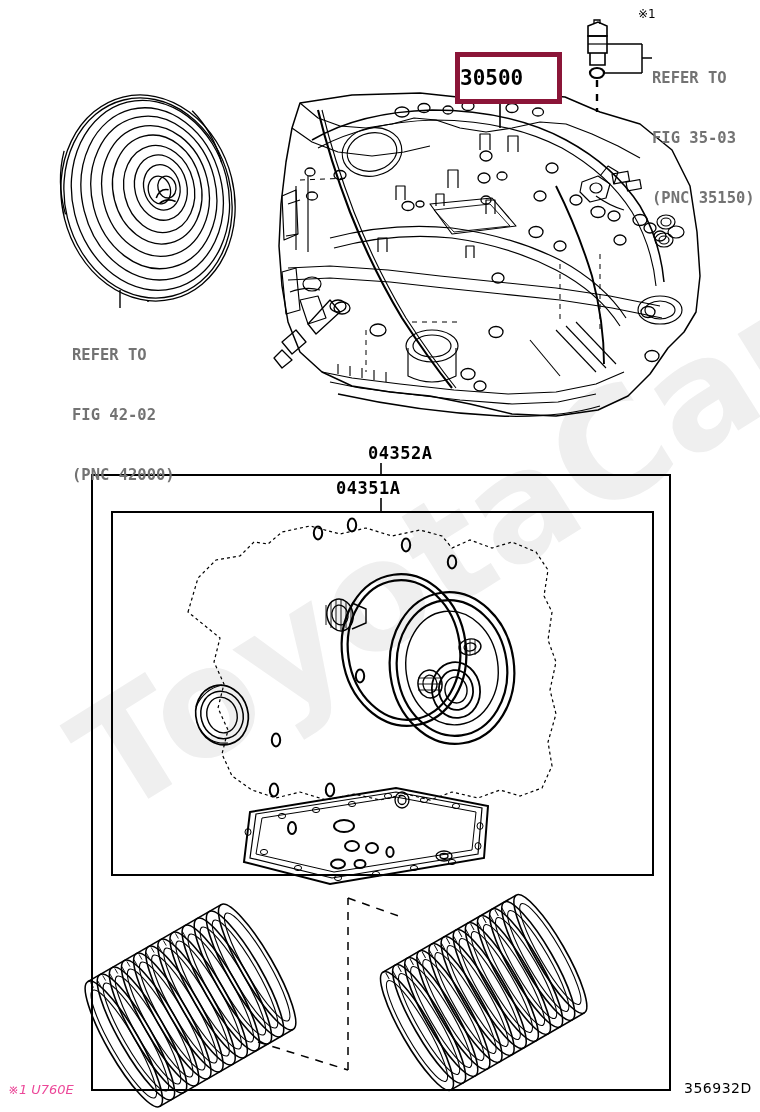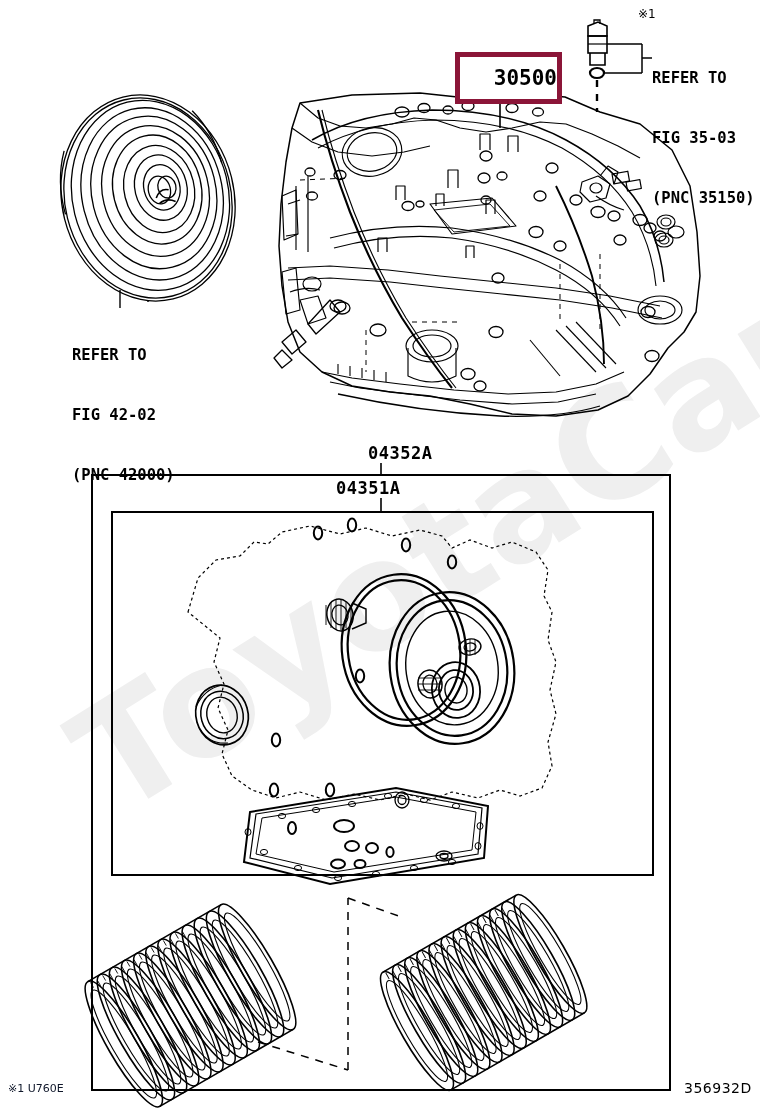--- a/index.html
+++ b/index.html
@@ -5,29 +5,29 @@
 <style>
   html,body{margin:0;padding:0;background:#fff;}
   body{width:760px;height:1112px;position:relative;overflow:hidden;
        font-family:"Liberation Serif",serif;background:#fff;}
   #stage{position:absolute;left:0;top:0;width:760px;height:1112px;}
   svg.layer{position:absolute;left:0;top:0;width:760px;height:1112px;}
   .wm{position:absolute;left:0;top:0;width:760px;height:1112px;pointer-events:none;}
   .wmtext{font-family:"DejaVu Sans",sans-serif;font-weight:bold;fill:#efefef;}
 
   .callout{position:absolute;background:#fff;border:5px solid #8B1538;
-           display:flex;align-items:center;justify-content:flex-end;}
+           display:flex;align-items:center;justify-content:flex-start;}
   .callout span{font-family:"DejaVu Sans Mono","Liberation Mono",monospace;
                 font-weight:bold;font-size:21px;color:#000;letter-spacing:0px;}
 
   .reftxt{position:absolute;font-family:"DejaVu Sans Mono","Liberation Mono",monospace;
-          font-weight:bold;font-size:15.5px;line-height:20px;color:#000000;white-space:pre;}
+          font-weight:bold;font-size:15.5px;line-height:20px;color:#737373;white-space:pre;}
   .partno{position:absolute;font-family:"DejaVu Sans Mono","Liberation Mono",monospace;
           font-weight:bold;font-size:17px;color:#000;letter-spacing:0.5px;}
-  .foot{position:absolute;font-family:"DejaVu Sans",sans-serif;font-size:11px;color:#0f172a;}
+  .foot{position:absolute;font-family:"DejaVu Sans",sans-serif;font-size:13px;color:#ec4899;font-style:italic;}
   .footr{position:absolute;font-family:"DejaVu Sans",sans-serif;font-size:14px;color:#000;
          letter-spacing:0.5px;text-align:right;}
   .mark{position:absolute;font-family:"DejaVu Sans",sans-serif;font-size:12px;color:#000;}
 </style>
 </head>
 <body>
 
 <div id="stage">
 
   <svg class="wm layer" viewBox="0 0 760 1112">

